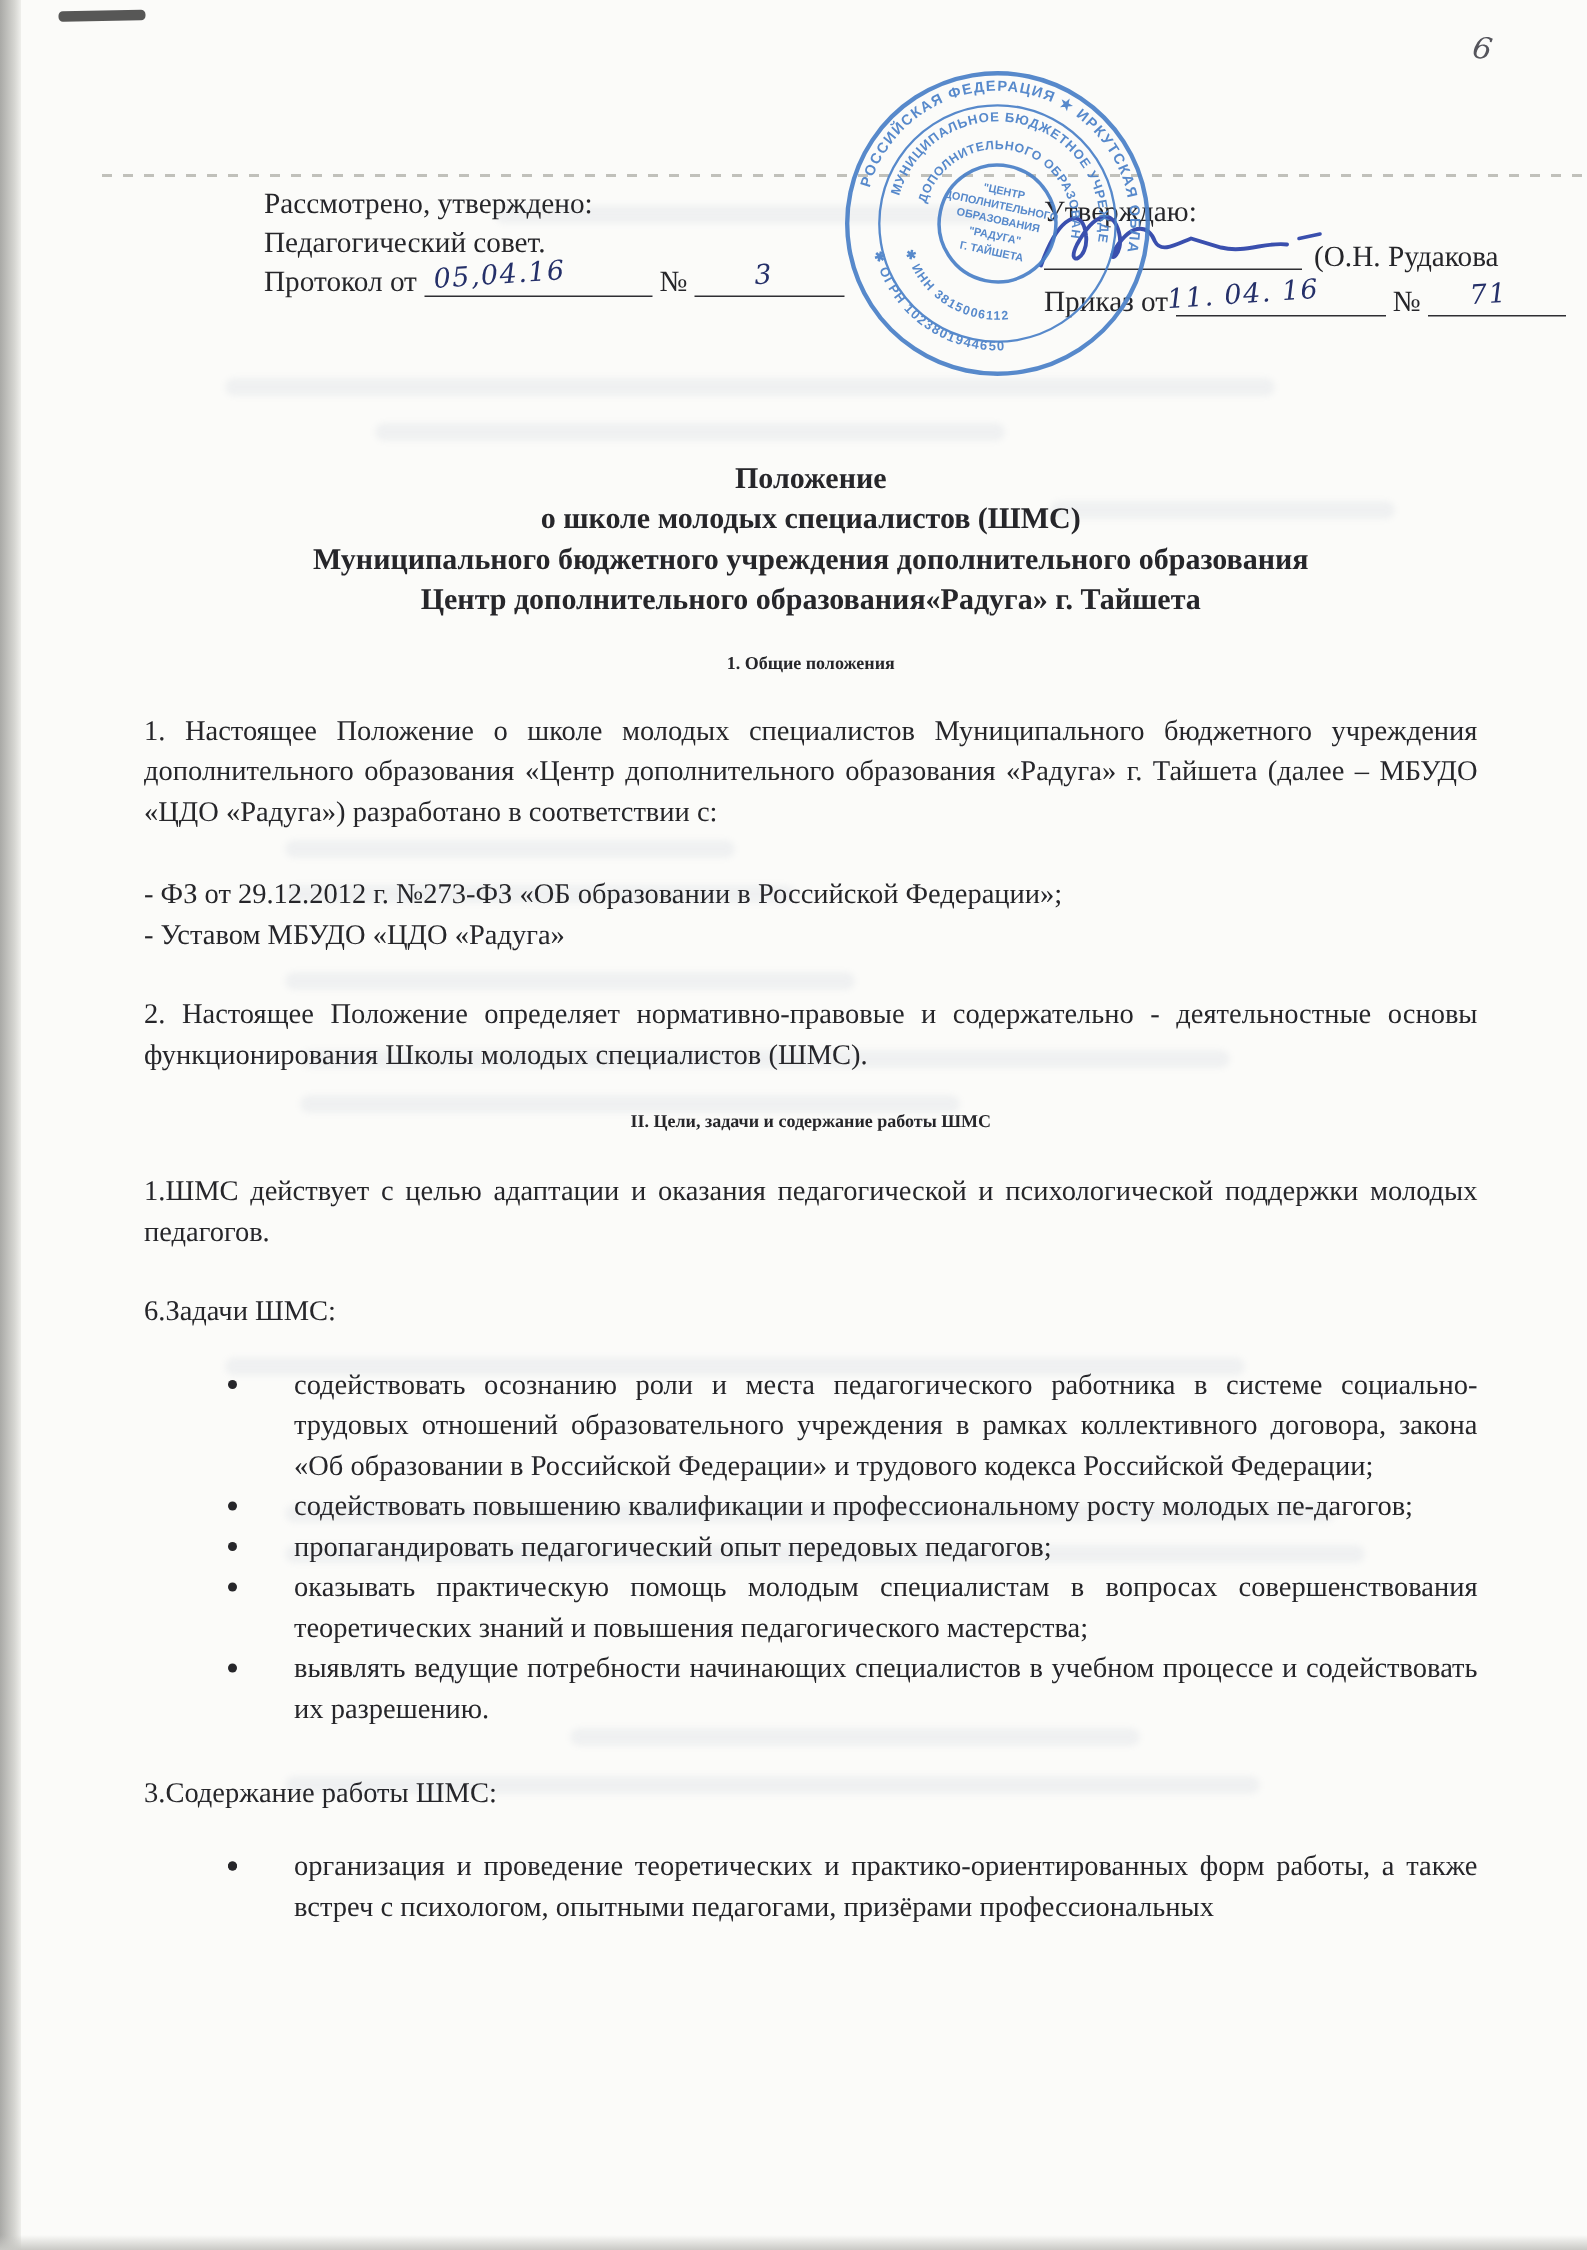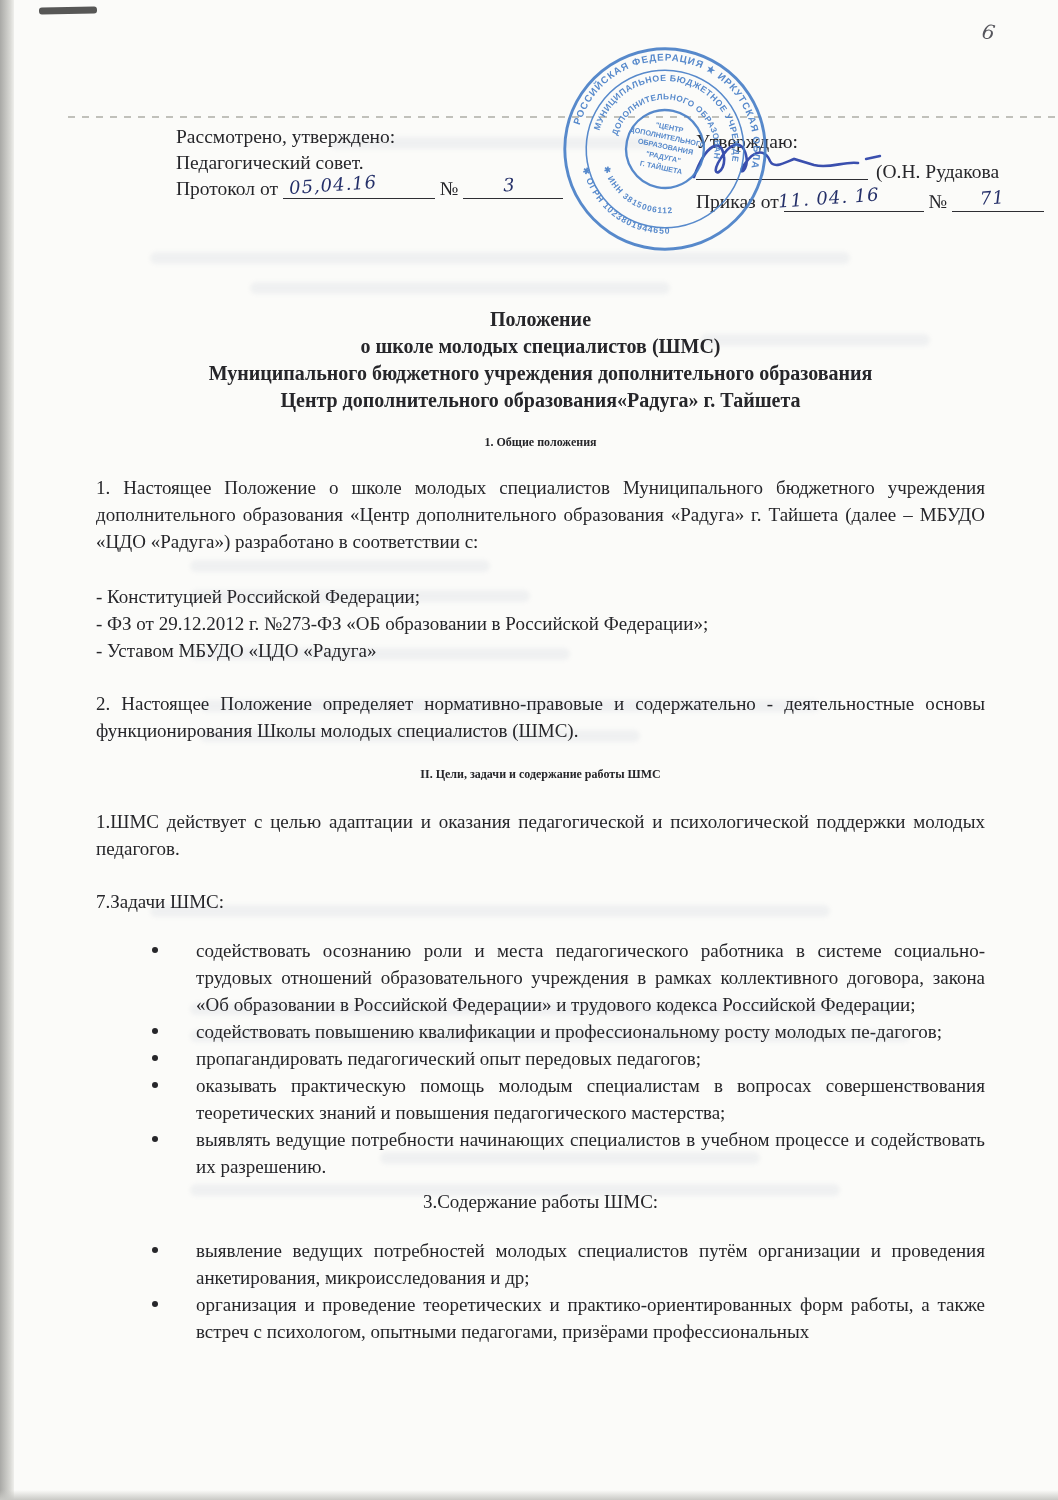--- a/index.html
+++ b/index.html
@@ -49,21 +49,21 @@
   .title-block{text-align:center;font-weight:bold;font-size:20px;line-height:27px;}
   .heading{text-align:center;font-weight:bold;font-size:12px;line-height:27px;}
   .h-one{margin-top:15px;}
   .h-two{margin-top:17px;}
   .para{font-size:19px;line-height:27px;text-align:justify;}
   .p1{margin-top:18px;}
   .law-list{margin-top:28px;font-size:19px;line-height:27px;}
   .p2{margin-top:26px;}
   .p3{margin-top:20px;}
   .label-line{margin-top:26px;font-size:19px;line-height:27px;}
-  .label-line2{margin-top:8px;font-size:19px;line-height:27px;text-align:center;}
+  .label-line2{margin-top:29px;font-size:19px;line-height:27px;}
   ul.dots{list-style:none;margin:22px 0 0 0;padding:0;}
   ul.dots li{position:relative;padding-left:100px;font-size:19px;line-height:27px;
     text-align:justify;}
   .dot{position:absolute;left:56px;top:10px;width:6px;height:6px;border-radius:50%;
     background:#26262a;}
 </style>
 </head>
 <body>
 
 <div class="page">
@@ -149,42 +149,41 @@
       <div>о школе молодых специалистов (ШМС)</div>
       <div>Муниципального бюджетного учреждения дополнительного образования</div>
       <div>Центр дополнительного образования«Радуга» г. Тайшета</div>
     </div>
 
     <div class="heading h-one">1. Общие положения</div>
 
     <div class="para p1">1. Настоящее Положение о школе молодых специалистов Муниципального бюджетного учреждения дополнительного образования «Центр дополнительного образования «Радуга» г. Тайшета (далее – МБУДО «ЦДО «Радуга») разработано в соответствии с:</div>
 
     <div class="law-list">
-      <div>- Конституцией Российской Федерации;</div>
       <div>- ФЗ от 29.12.2012 г. №273-ФЗ «ОБ образовании в Российской Федерации»;</div>
       <div>- Уставом МБУДО «ЦДО «Радуга»</div>
     </div>
 
     <div class="para p2">2. Настоящее Положение определяет нормативно-правовые и содержательно - деятельностные основы функционирования Школы молодых специалистов (ШМС).</div>
 
     <div class="heading h-two">II. Цели, задачи и содержание работы ШМС</div>
 
     <div class="para p3">1.ШМС действует с целью адаптации и оказания педагогической и психологической поддержки молодых педагогов.</div>
 
-    <div class="label-line">7.Задачи ШМС:</div>
+    <div class="label-line">6.Задачи ШМС:</div>
 
     <ul class="dots">
       <li><span class="dot"></span><span>содействовать осознанию роли и места педагогического работника в системе социально-трудовых отношений образовательного учреждения в рамках коллективного договора, закона «Об образовании в Российской Федерации» и трудового кодекса Российской Федерации;</span></li>
       <li><span class="dot"></span><span>содействовать повышению квалификации и профессиональному росту молодых пе-дагогов;</span></li>
       <li><span class="dot"></span><span>пропагандировать педагогический опыт передовых педагогов;</span></li>
       <li><span class="dot"></span><span>оказывать практическую помощь молодым специалистам в вопросах совершенствования теоретических знаний и повышения педагогического мастерства;</span></li>
       <li><span class="dot"></span><span>выявлять ведущие потребности начинающих специалистов в учебном процессе и содействовать их разрешению.</span></li>
     </ul>
 
     <div class="label-line label-line2">3.Содержание работы ШМС:</div>
 
     <ul class="dots">
-      <li><span class="dot"></span><span>выявление ведущих потребностей молодых специалистов путём организации и проведения анкетирования, микроисследования и др;</span></li>
+      <li><span class="dot"></span></li>
       <li><span class="dot"></span><span>организация и проведение теоретических и практико-ориентированных форм работы, а также встреч с психологом, опытными педагогами, призёрами профессиональных</span></li>
     </ul>
   </div>
 
 </div>
 
 </body></html>

